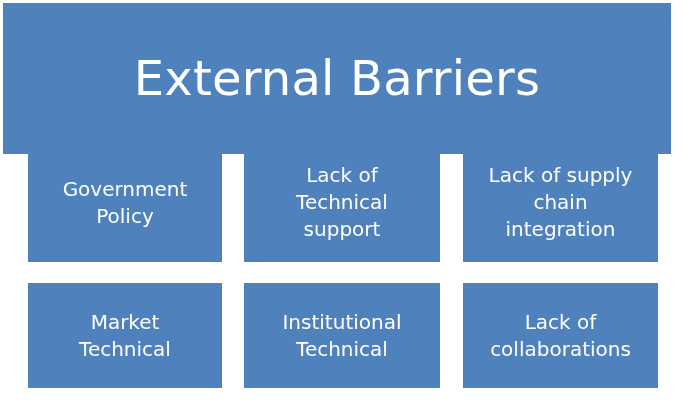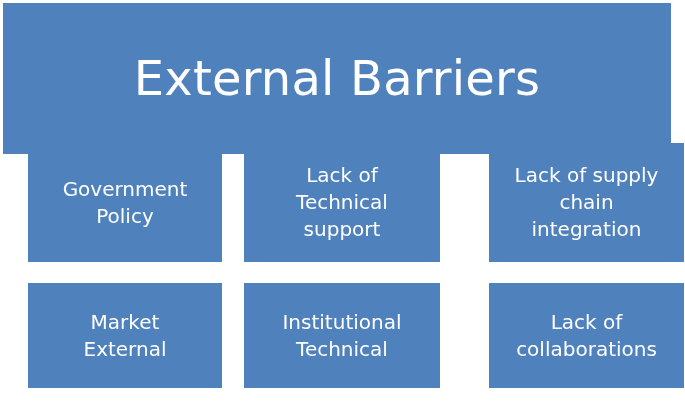--- a/index.html
+++ b/index.html
@@ -70,21 +70,21 @@
     font-weight: 400;
     line-height: 27px;
     color: #FFFFFF;
     padding: 0 6px;
     white-space: pre-line;
   }
 
   
   .col-1 { left: 28px;  width: 194px; }
   .col-2 { left: 244px; width: 196px; }
-  .col-3 { left: 463px; width: 195px; margin-left: 26px; }
+  .col-3 { left: 463px; width: 195px; }
 
   
   .row-1 { top: 143px; height: 119px; }
   .row-2 { top: 283px; height: 105px; }
 </style>
 </head>
 <body>
 
 <div id="canvas">
 
@@ -106,21 +106,21 @@
     </div>
 
     <div class="box row-1 col-3">
       <span class="box-label">Lack of supply
 chain
 integration</span>
     </div>
 
     <div class="box row-2 col-1">
       <span class="box-label">Market
-External</span>
+Technical</span>
     </div>
 
     <div class="box row-2 col-2">
       <span class="box-label">Institutional
 Technical</span>
     </div>
 
     <div class="box row-2 col-3">
       <span class="box-label">Lack of
 collaborations</span>

